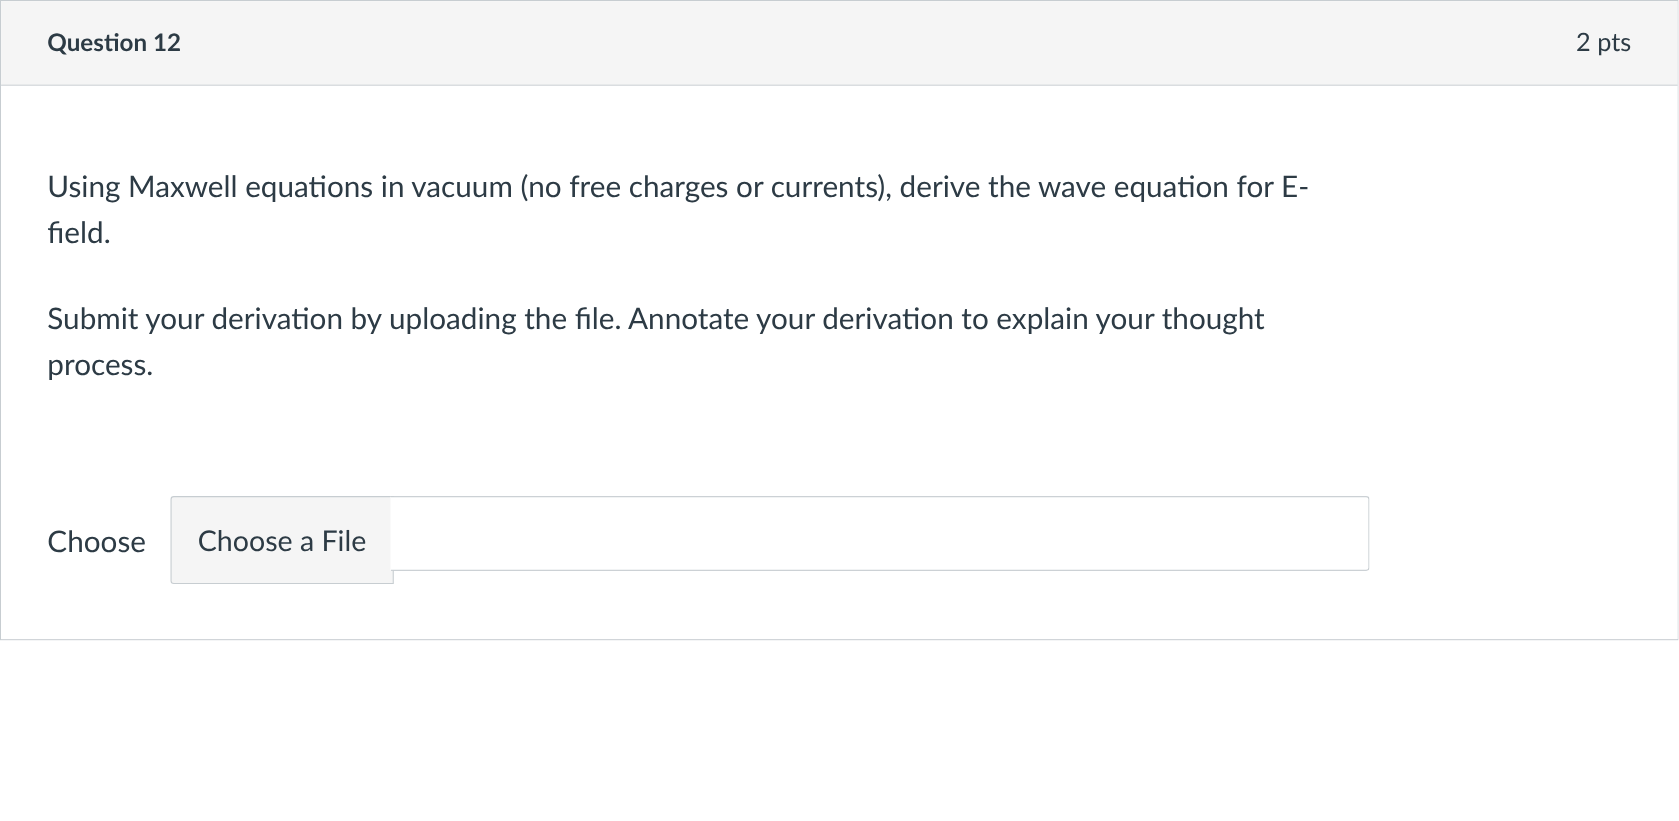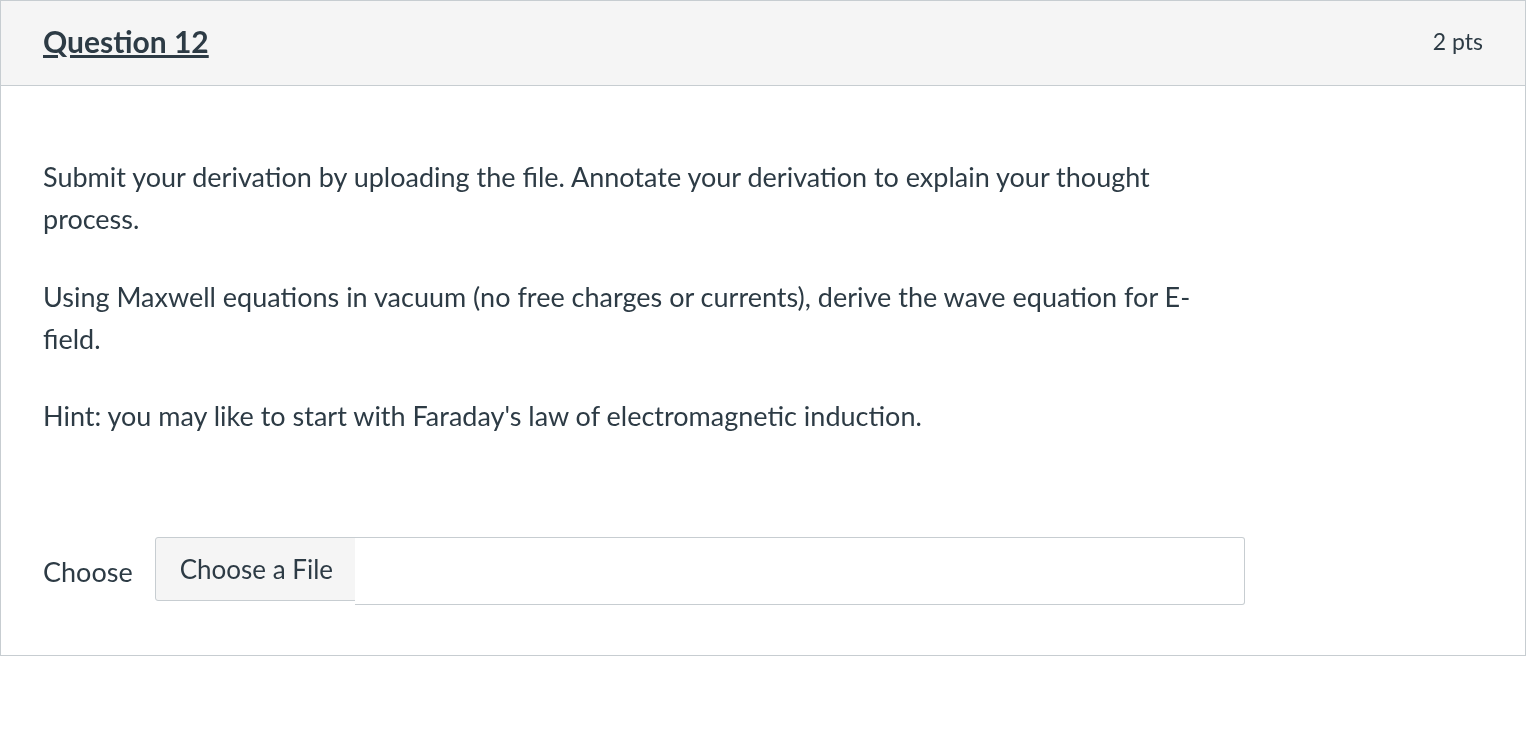--- a/index.html
+++ b/index.html
@@ -21,24 +21,23 @@
     }
     .question-header {
       display: flex;
       justify-content: space-between;
       align-items: center;
       background: #f5f5f5;
       border-bottom: 1px solid #c7cdd1;
       padding: 22px 42px 26px 42px;
     }
     .question-title {
-      font-size: 30px;
+      font-size: 22px;
       font-weight: 700;
       color: #2d3b45;
-      text-decoration: underline;
     }
     .question-points {
       font-size: 23px;
       font-weight: 400;
       color: #2d3b45;
     }
     .question-body {
       padding: 70px 42px 50px 42px;
       background: #ffffff;
     }
@@ -66,21 +65,21 @@
     }
     .choose-file-button {
       font-family: inherit;
       font-size: 26px;
       color: #2d3b45;
       background: #f5f5f5;
       border: 1px solid #c7cdd1;
       padding: 18px 24px;
       cursor: pointer;
       border-radius: 3px;
-      height: 64px;
+      height: 80px;
       display: flex;
       align-items: center;
     }
     .file-input-display {
       flex: 1;
       height: 68px;
       border: 1px solid #c7cdd1;
       border-left: none;
       background: #ffffff;
       border-radius: 0 3px 3px 0;
@@ -100,23 +99,22 @@
 </head>
 <body>
 
 <div class="question-container">
   <div class="question-header">
     <div class="question-title">Question 12</div>
     <div class="question-points">2 pts</div>
   </div>
   <div class="question-body">
     <div class="question-text">
+      <p>Using Maxwell equations in vacuum (no free charges or currents), derive the wave equation for E-field.</p>
       <p>Submit your derivation by uploading the file. Annotate your derivation to explain your thought process.</p>
-      <p>Using Maxwell equations in vacuum (no free charges or currents), derive the wave equation for E-field.</p>
-      <p>Hint: you may like to start with Faraday's law of electromagnetic induction.</p>
     </div>
     <div class="upload-section">
       <span class="upload-label">Choose</span>
       <div class="file-row">
         <button class="choose-file-button">Choose a File</button>
         <div class="file-input-display"></div>
       </div>
     </div>
   </div>
 </div>

